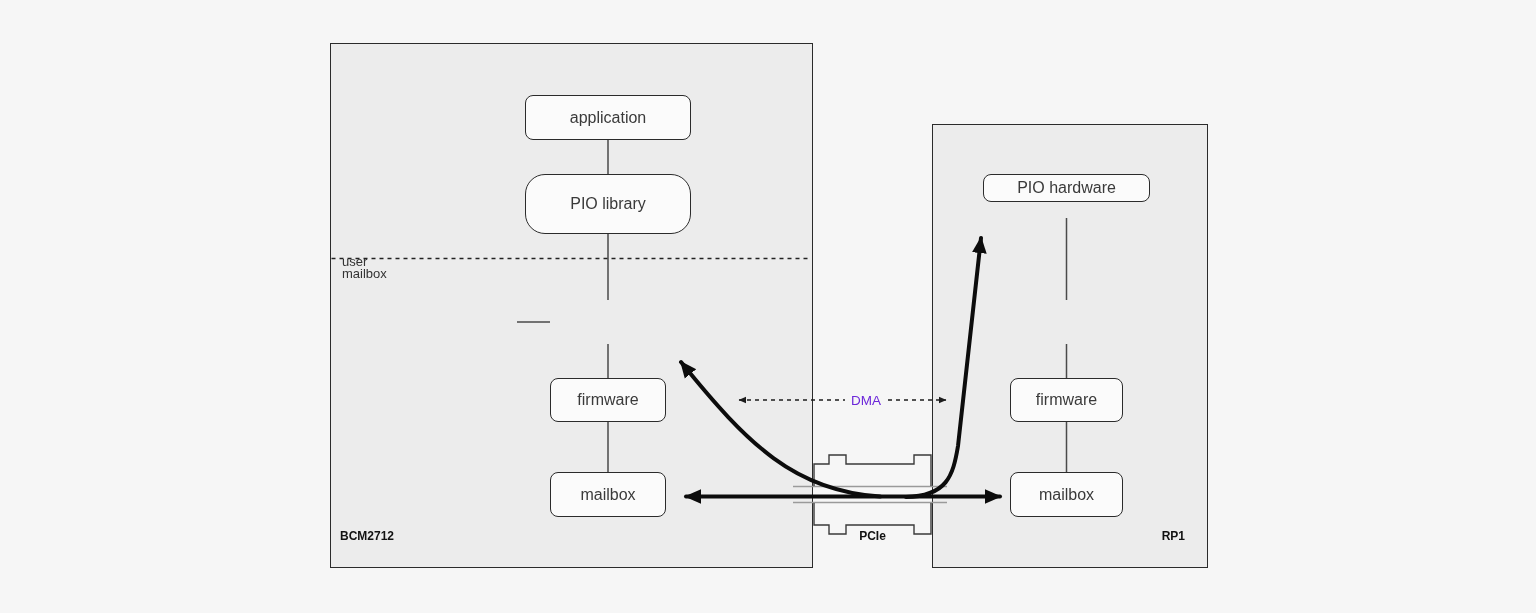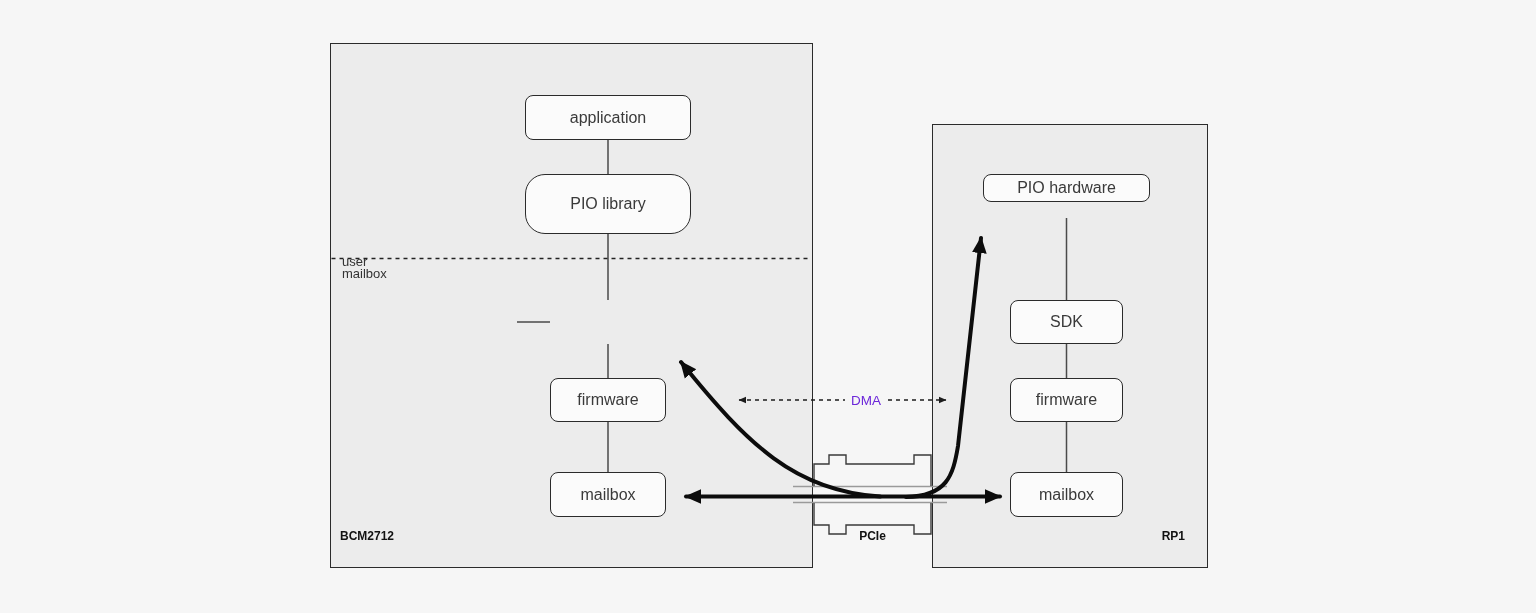--- a/index.html
+++ b/index.html
@@ -104,21 +104,20 @@
       <path d="M 906 497 C 947 496 953 476 958 446 L 981 238" marker-end="url(#mthick)"></path>
     </g>
   </svg>
 
   <div class="node n-application">application</div>
   <div class="node n-pio-library">PIO library</div>
   <div class="node n-bcm-firmware">firmware</div>
   <div class="node n-bcm-mailbox">mailbox</div>
 
   <div class="node n-pio-hardware">PIO hardware</div>
-  <div class="node n-sdk">SDK</div>
   <div class="node n-rp1-firmware">firmware</div>
   <div class="node n-rp1-mailbox">mailbox</div>
 
   <div class="small-label l-user">user</div>
   <div class="small-label l-kernel">mailbox</div>
   <div class="dma-label">DMA</div>
   <div class="bold-label l-bcm">BCM2712</div>
   <div class="bold-label l-pcie">PCIe</div>
   <div class="bold-label l-rp1">RP1</div>
 

